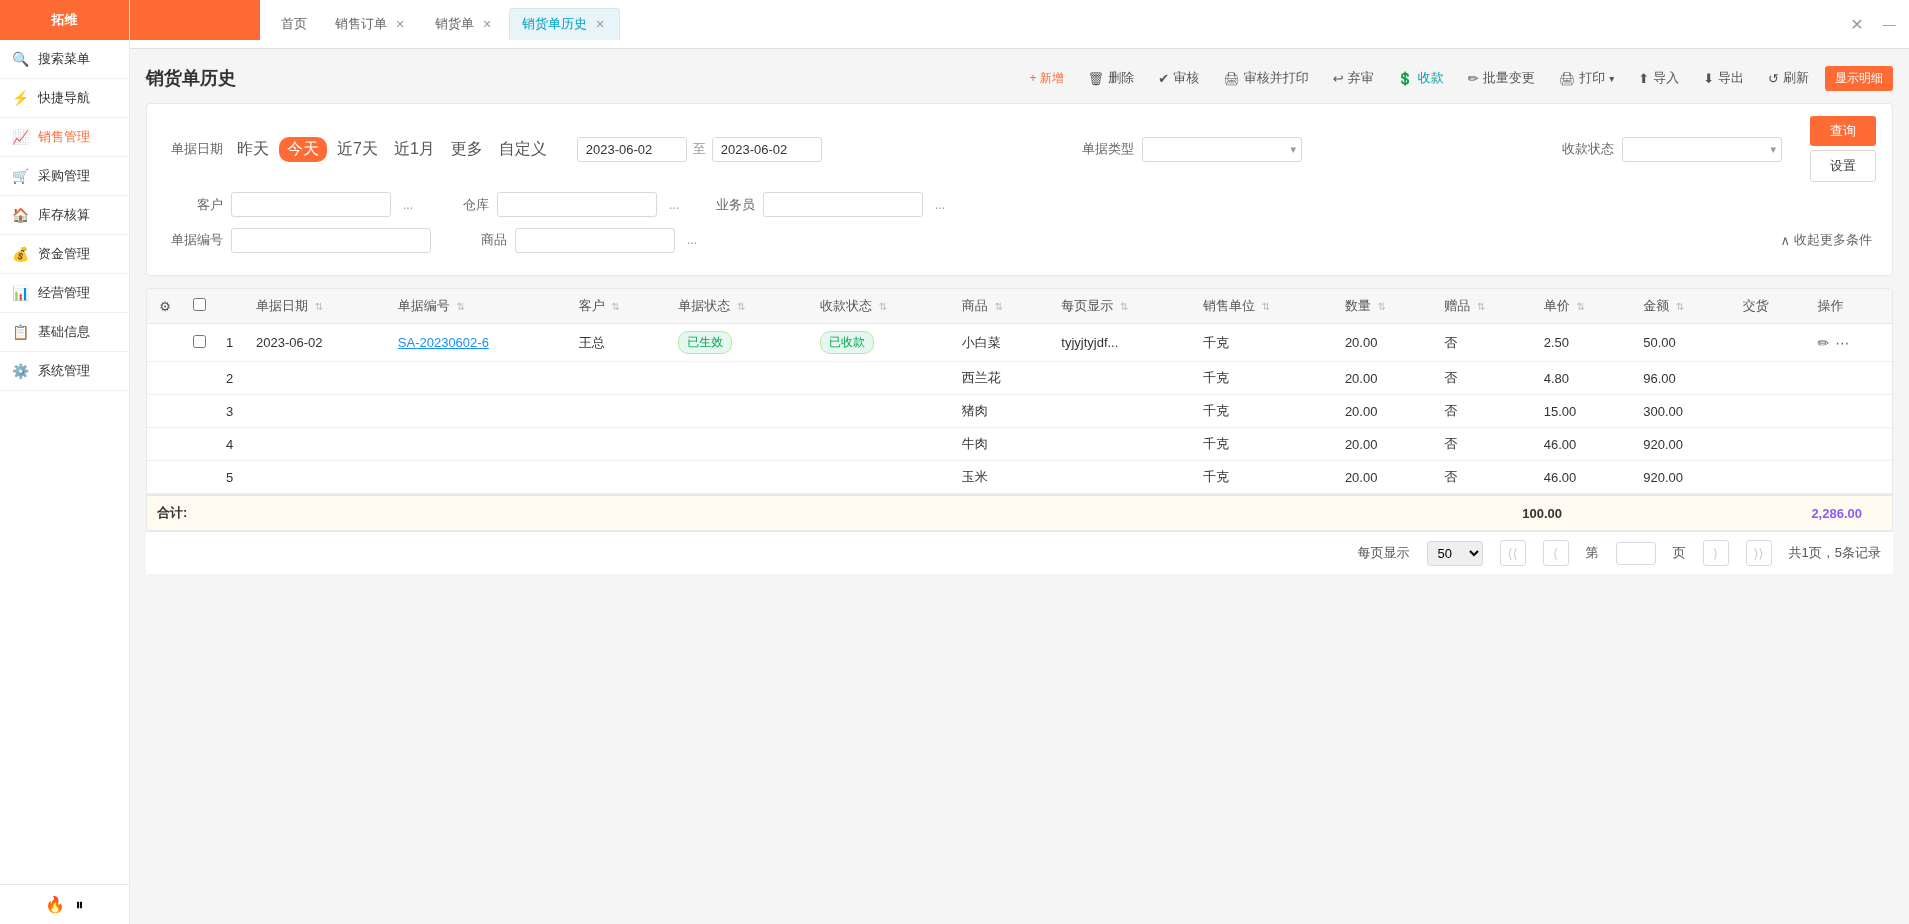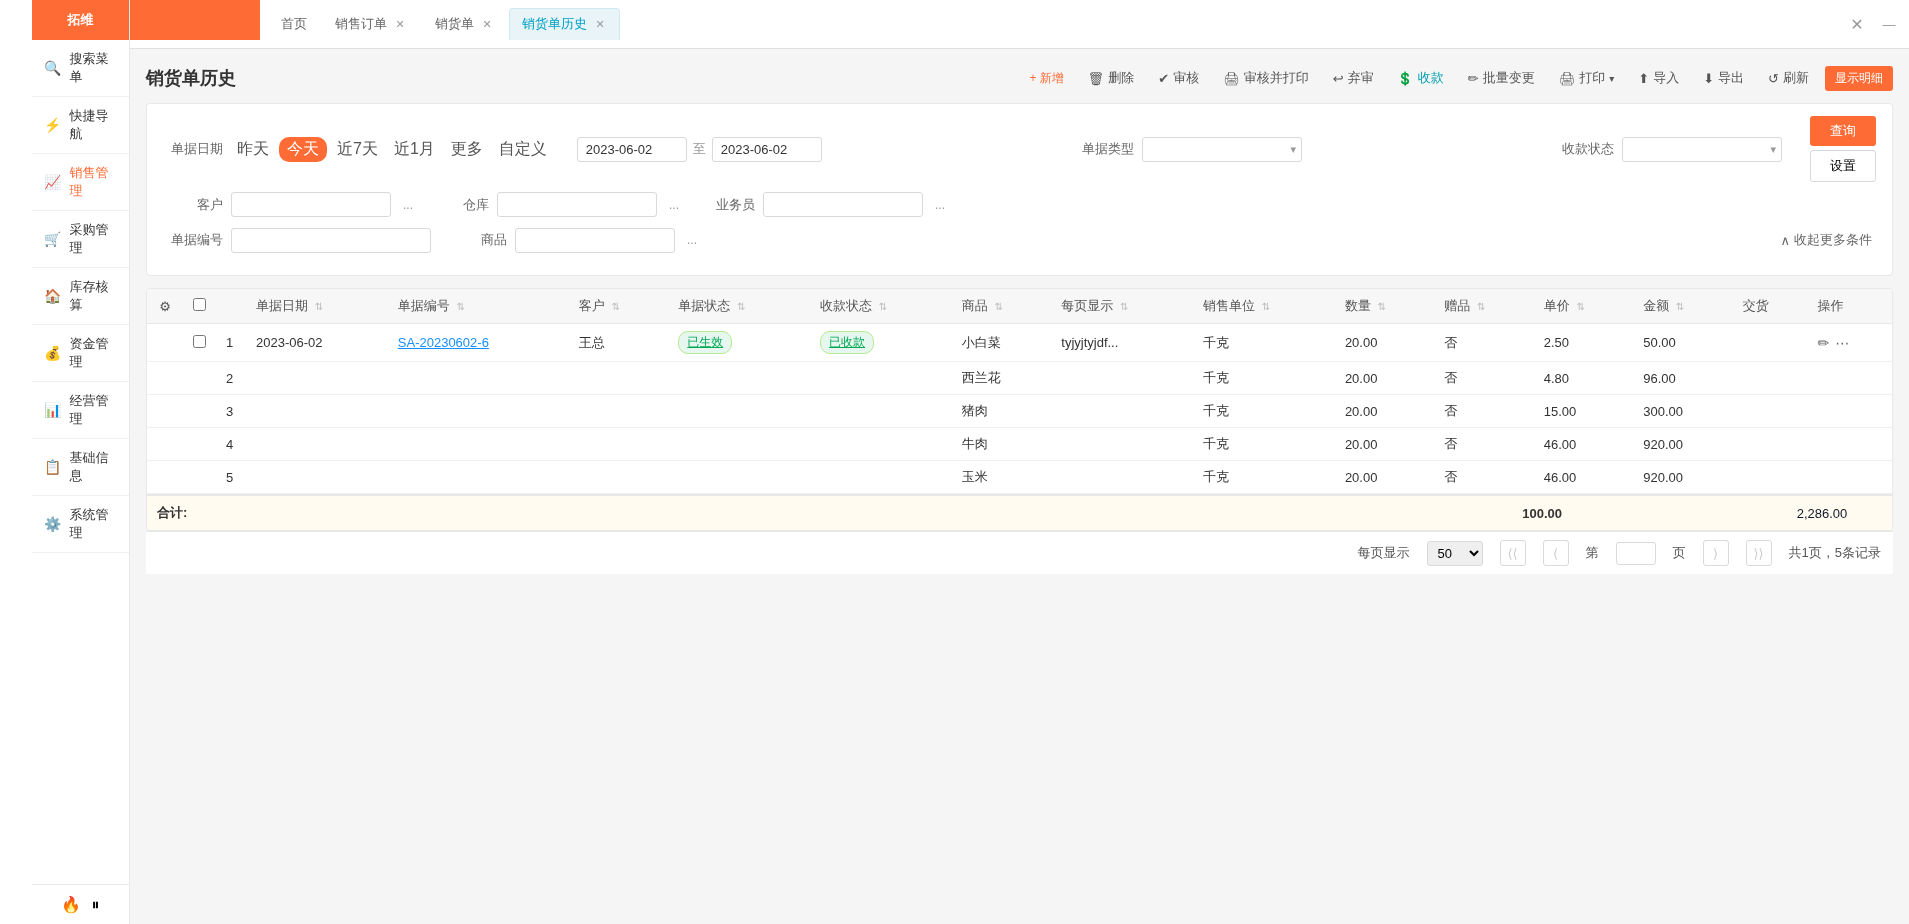--- a/index.html
+++ b/index.html
@@ -1,19 +1,19 @@
 <!DOCTYPE html>
 <html><head>
   <meta charset="utf-8">
   <style>
     * { box-sizing: border-box; margin: 0; padding: 0; font-family: 'Microsoft YaHei', Arial, sans-serif; font-size: 13px; }
     body { display: flex; height: 924px; overflow: hidden; background: #f5f5f5; }
 
     
-    .sidebar { width: 130px; background: #fff; border-right: 1px solid #e8e8e8; display: flex; flex-direction: column; min-height: 100%; padding-left: 32px; }
+    .sidebar { width: 130px; background: #fff; border-right: 1px solid #e8e8e8; display: flex; flex-direction: column; min-height: 100%; }
     .sidebar-logo { height: 40px; background: #ff6b35; display: flex; align-items: center; justify-content: center; color: white; font-weight: bold; font-size: 12px; }
     .sidebar-item { display: flex; align-items: center; padding: 10px 12px; cursor: pointer; color: #333; gap: 8px; border-bottom: 1px solid #f0f0f0; }
     .sidebar-item.active { color: #ff6b35; }
     .sidebar-item-icon { width: 18px; height: 18px; display: flex; align-items: center; justify-content: center; font-size: 14px; }
     .sidebar-item-label { font-size: 13px; }
     .sidebar-bottom { margin-top: auto; padding: 10px; display: flex; gap: 10px; align-items: center; justify-content: center; border-top: 1px solid #e8e8e8; }
 
     
     .main { flex: 1; display: flex; flex-direction: column; overflow: hidden; }
     .tab { display: flex; align-items: center; padding: 0 12px; height: 32px; border-radius: 4px 4px 0 0; cursor: pointer; color: #666; font-size: 13px; gap: 6px; border: 1px solid transparent; }
@@ -42,43 +42,43 @@
     .search-input { border: 1px solid #d9d9d9; border-radius: 3px; padding: 4px 8px; font-size: 13px; color: #333; width: 160px; outline: none; }
     .search-select { border: 1px solid #d9d9d9; border-radius: 3px; padding: 4px 24px 4px 8px; font-size: 13px; color: #333; width: 160px; outline: none; appearance: none; background: #fff; cursor: pointer; }
     .search-select-wrap { position: relative; display: inline-block; }
     .search-select-wrap::after { content: '▾'; position: absolute; right: 6px; top: 50%; transform: translateY(-50%); color: #999; pointer-events: none; font-size: 11px; }
     .date-range { display: flex; align-items: center; gap: 4px; font-size: 12px; color: #666; }
     .date-btn { padding: 2px 6px; border-radius: 3px; cursor: pointer; font-size: 16px; color: #555; background: none; border: none; }
     .date-btn.active { background: #ff6b35; color: white; border-radius: 10px; padding: 2px 8px; }
     .dotdotdot { color: #999; font-size: 12px; cursor: pointer; margin-left: 4px; }
     .collapse-btn { display: flex; align-items: center; justify-content: center; gap: 4px; color: #666; cursor: pointer; font-size: 12px; padding: 4px; }
     .query-btn { background: #ff6b35; color: white; border: none; border-radius: 3px; padding: 6px 20px; cursor: pointer; font-size: 13px; }
-    .settings-btn { background: white; color: #000000; border: 1px solid #d9d9d9; border-radius: 3px; padding: 6px 16px; cursor: pointer; font-size: 13px; }
+    .settings-btn { background: white; color: #404040; border: 1px solid #d9d9d9; border-radius: 3px; padding: 6px 16px; cursor: pointer; font-size: 13px; }
 
     
     .table-container { background: #fff; border-radius: 4px; border: 1px solid #e8e8e8; overflow: auto; }
     table { width: 100%; border-collapse: collapse; font-size: 13px; }
     thead tr { background: #f7f7f7; }
     th { padding: 8px 10px; text-align: left; color: #555; font-weight: normal; border-bottom: 1px solid #e8e8e8; white-space: nowrap; cursor: pointer; user-select: none; }
     th .sort-icon { color: #bbb; font-size: 10px; margin-left: 3px; }
     td { padding: 7px 10px; border-bottom: 1px solid #f0f0f0; color: #333; white-space: nowrap; }
     .gear-col { width: 36px; text-align: center; }
     .checkbox-col { width: 30px; text-align: center; }
-    .status-badge { padding: 2px 8px; border-radius: 10px; font-size: 12px; display: inline-block; text-decoration: underline; }
+    .status-badge { padding: 2px 8px; border-radius: 10px; font-size: 12px; display: inline-block; }
     .status-active { background: #e6f7f0; color: #00a854; border: 1px solid #b7eb8f; }
     .status-paid { background: #e6f7f0; color: #00a854; border: 1px solid #b7eb8f; }
     .link-text { color: #1890ff; cursor: pointer; text-decoration: underline; }
     .action-icons { display: flex; gap: 6px; }
     .action-icon { color: #666; cursor: pointer; font-size: 14px; }
 
     
     .summary-row { display: flex; background: #fffbf0; border-top: 2px solid #e8e8e8; padding: 8px 10px; align-items: center; }
     .summary-label { font-weight: bold; color: #333; margin-right: 20px; width: 60px; }
     .summary-qty { text-align: right; min-width: 80px; color: #333; font-weight: bold; margin-right: 20px; }
-    .summary-amount { text-align: center; min-width: 80px; color: #0f172a; font-weight: normal; }
+    .summary-amount { text-align: right; min-width: 80px; color: #8b5cf6; font-weight: bold; }
 
     
     .pagination { display: flex; align-items: center; justify-content: flex-end; padding: 8px 12px; background: #fff; border-top: 1px solid #e8e8e8; gap: 17px; font-size: 13px; color: #555; }
     .page-size-select { border: 1px solid #d9d9d9; border-radius: 3px; padding: 3px 6px; font-size: 13px; }
     .page-nav { width: 26px; height: 26px; display: flex; align-items: center; justify-content: center; border: 1px solid #d9d9d9; border-radius: 3px; cursor: pointer; background: #fff; color: #666; }
     .page-nav.disabled { color: #ccc; cursor: not-allowed; }
     .page-input { width: 40px; border: 1px solid #d9d9d9; border-radius: 3px; padding: 3px 6px; text-align: center; font-size: 13px; }
 
     .top-area { display: flex; background: #fff; border-bottom: 1px solid #e0e0e0; }
     .top-brand { background: #ff6b35; width: 130px; flex-shrink: 0; display: flex; align-items: center; justify-content: center; color: white; font-size: 14px; height: 40px; }

